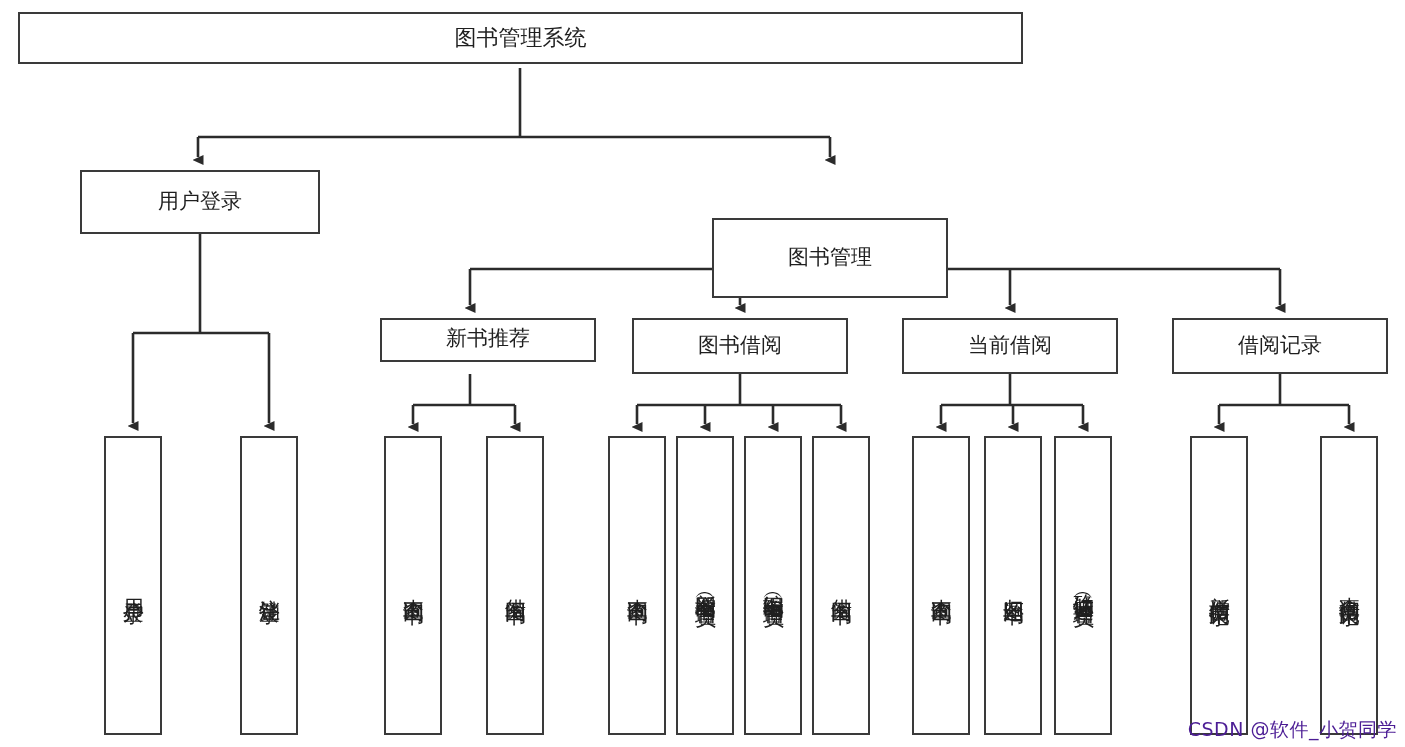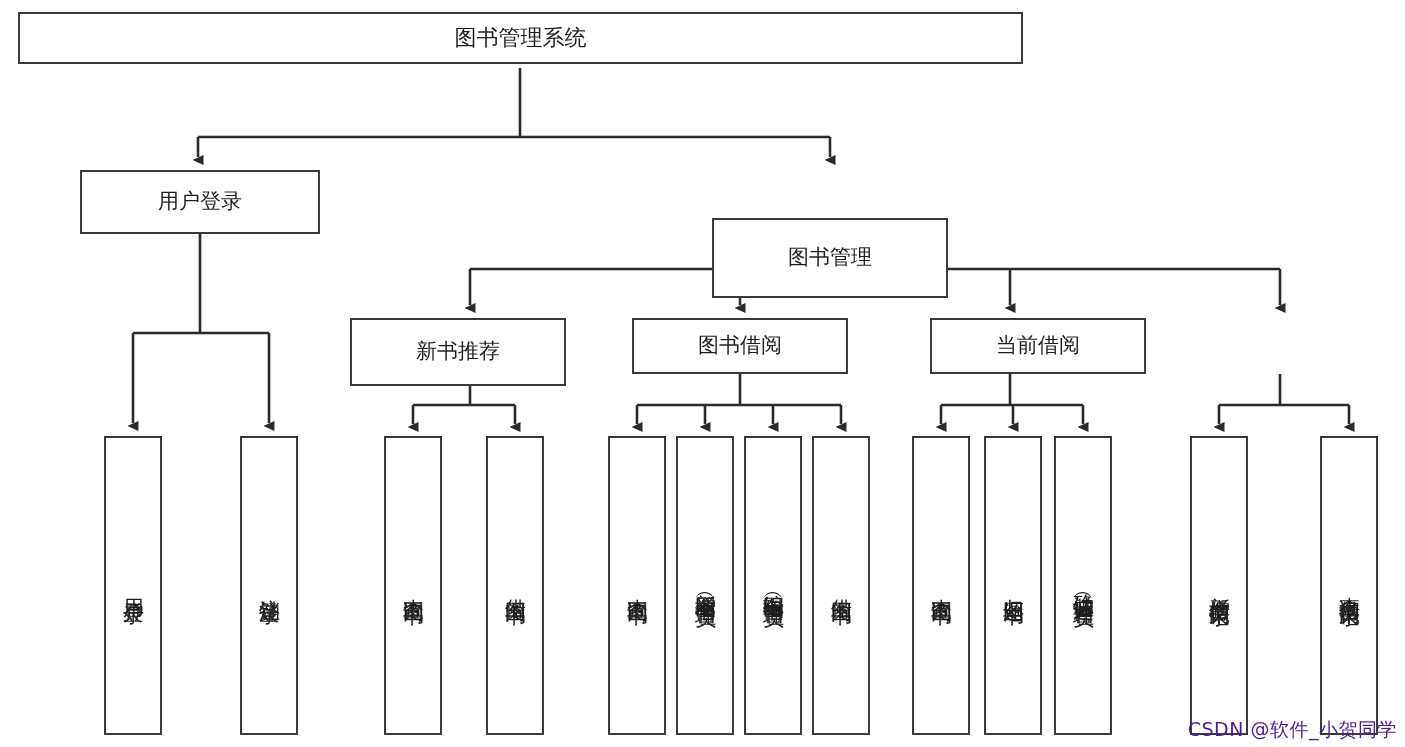--- a/index.html
+++ b/index.html
@@ -133,28 +133,31 @@
     <span class="label">图书管理系统</span>
   </div>
 
   <div class="node horiz" style="left: 80px; top: 170px; width: 240px; height: 64px;">
     <span class="label">用户登录</span>
   </div>
   <div class="node horiz" style="left: 712px; top: 170px; width: 236px; height: 80px; margin-top: 48px;">
     <span class="label">图书管理</span>
   </div>
 
-  <div class="node horiz" style="left: 350px; top: 318px; width: 216px; height: 68px;">
+  <div class="node horiz" style="left: 380px; top: 318px; width: 216px; height: 44px; font-family: Liberation Mono, monospace;">
     <span class="label">新书推荐</span>
   </div>
   <div class="node horiz" style="left: 632px; top: 318px; width: 216px; height: 56px;">
     <span class="label">图书借阅</span>
   </div>
-  <div class="node horiz" style="left: 902px; top: 318px; width: 216px; height: 56px; margin-left: 28px;">
+  <div class="node horiz" style="left: 902px; top: 318px; width: 216px; height: 56px;">
     <span class="label">当前借阅</span>
+  </div>
+  <div class="node horiz" style="left: 1172px; top: 318px; width: 216px; height: 56px;">
+    <span class="label">借阅记录</span>
   </div>
 
   <div class="node vert" style="left: 104px; top: 436px; width: 58px; height: 299px;">
     <span class="label">用户登录</span>
   </div>
   <div class="node vert" style="left: 240px; top: 436px; width: 58px; height: 299px;">
     <span class="label">注销登录</span>
   </div>
   <div class="node vert" style="left: 384px; top: 436px; width: 58px; height: 299px;">
     <span class="label">查询图书</span>

